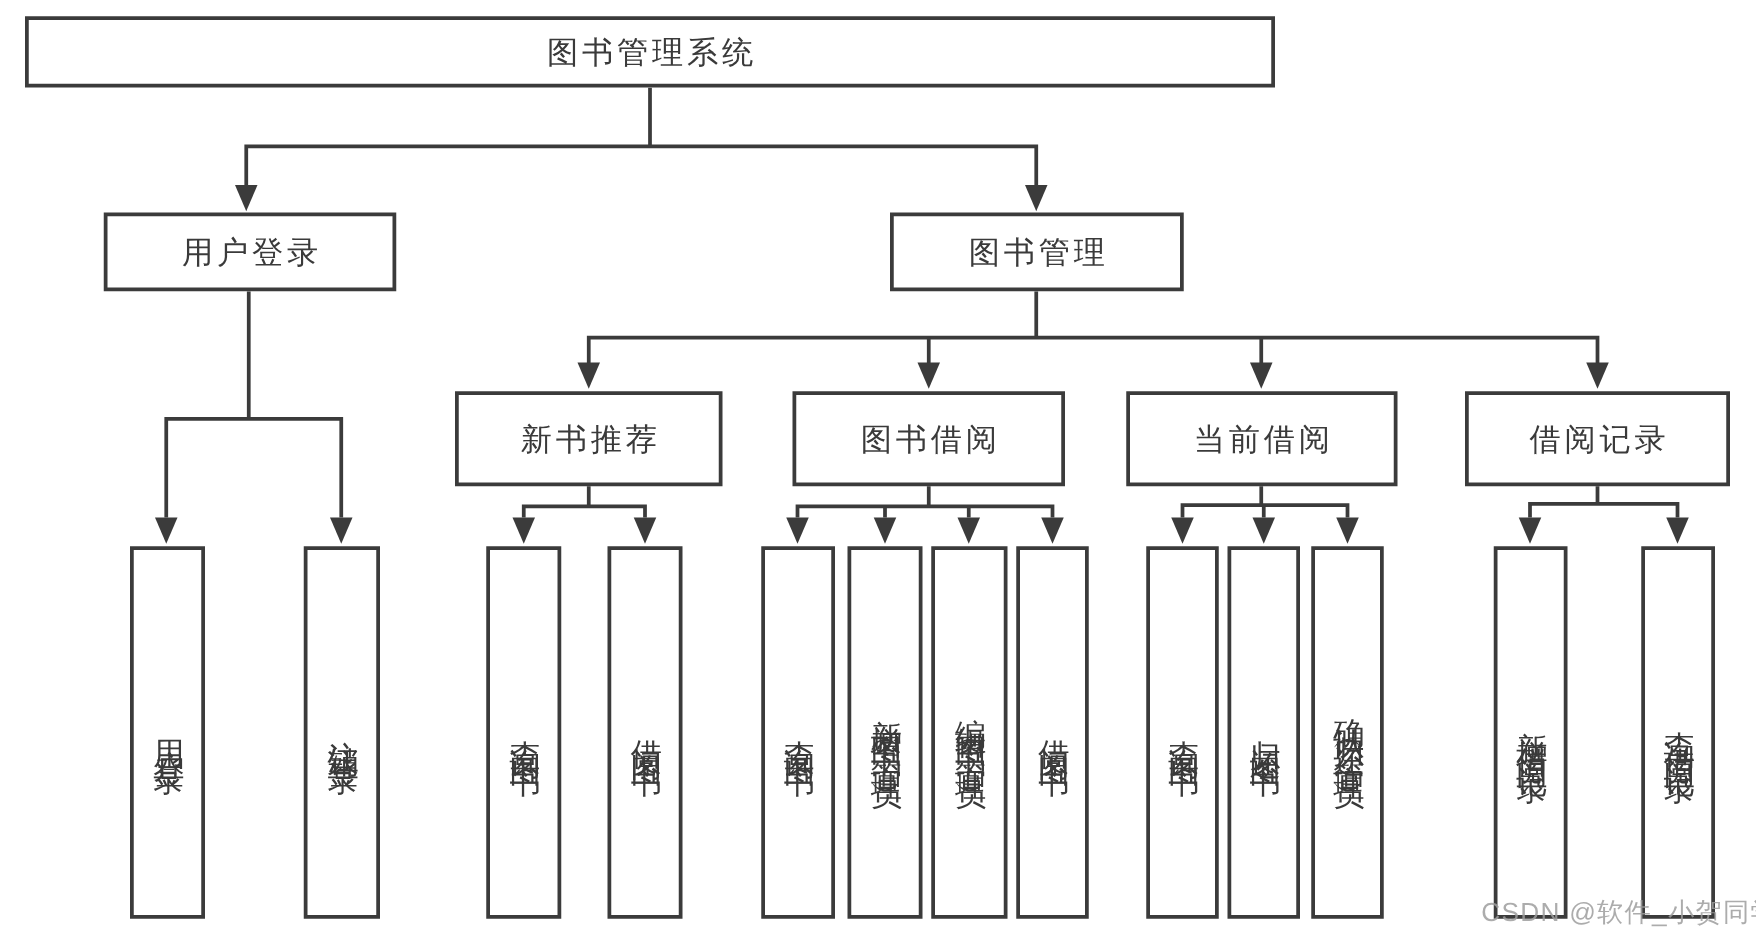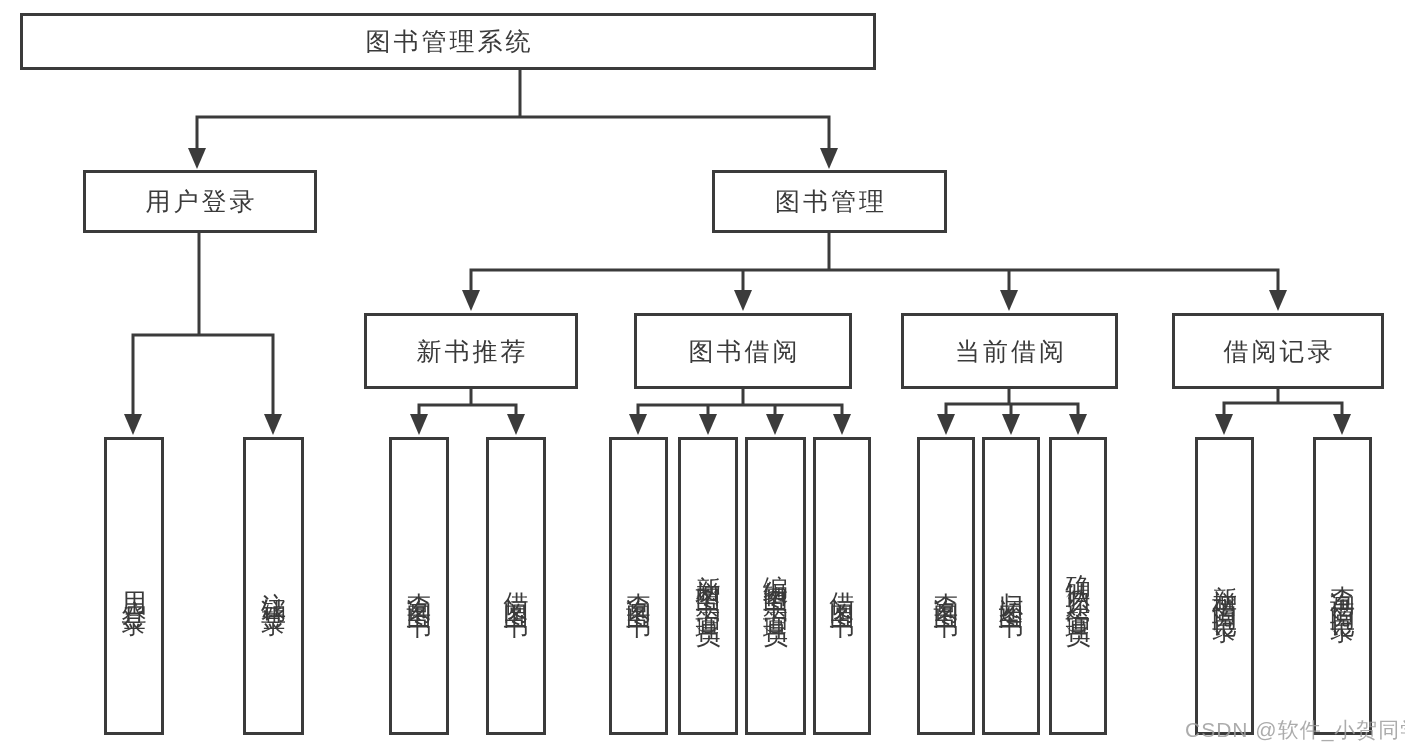--- a/index.html
+++ b/index.html
@@ -24,21 +24,21 @@
     align-items: center;
     justify-content: center;
     color: #3a3a3a;
   }
   .h-label {
     font-size: 25px;
     letter-spacing: 3px;
     text-indent: 3px;
     white-space: nowrap;
   }
-  .root-box   { left: 20px;  top: 13px;  width: 856px; height: 57px; }
+  .root-box   { left: 20px;  top: 13px;  width: 1000px; height: 57px; }
   .branch-ul  { left: 83px;  top: 170px; width: 234px;  height: 63px; }
   .branch-bm  { left: 712px; top: 170px; width: 235px;  height: 63px; }
   .group      { top: 313px;  height: 76px; }
   .g1 { left: 364px;  width: 214px; }
   .g2 { left: 634px;  width: 218px; }
   .g3 { left: 901px;  width: 217px; }
   .g4 { left: 1172px; width: 212px; }
   .leaf {
     top: 437px;
     height: 298px;

